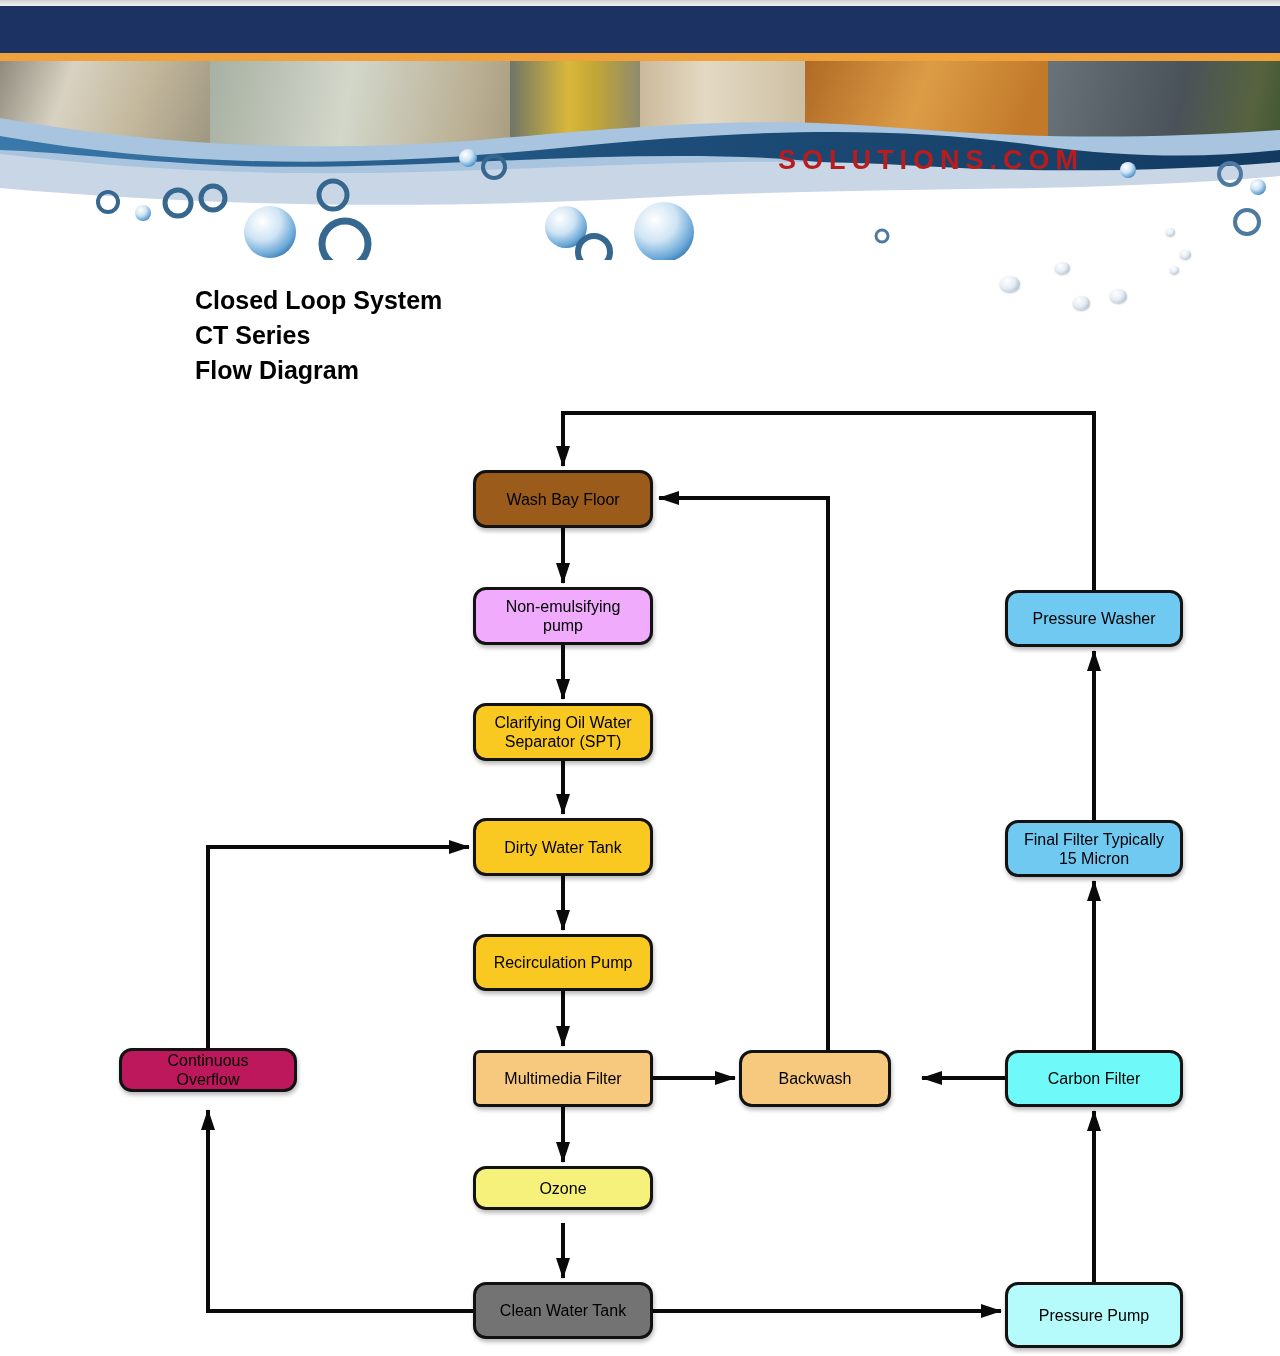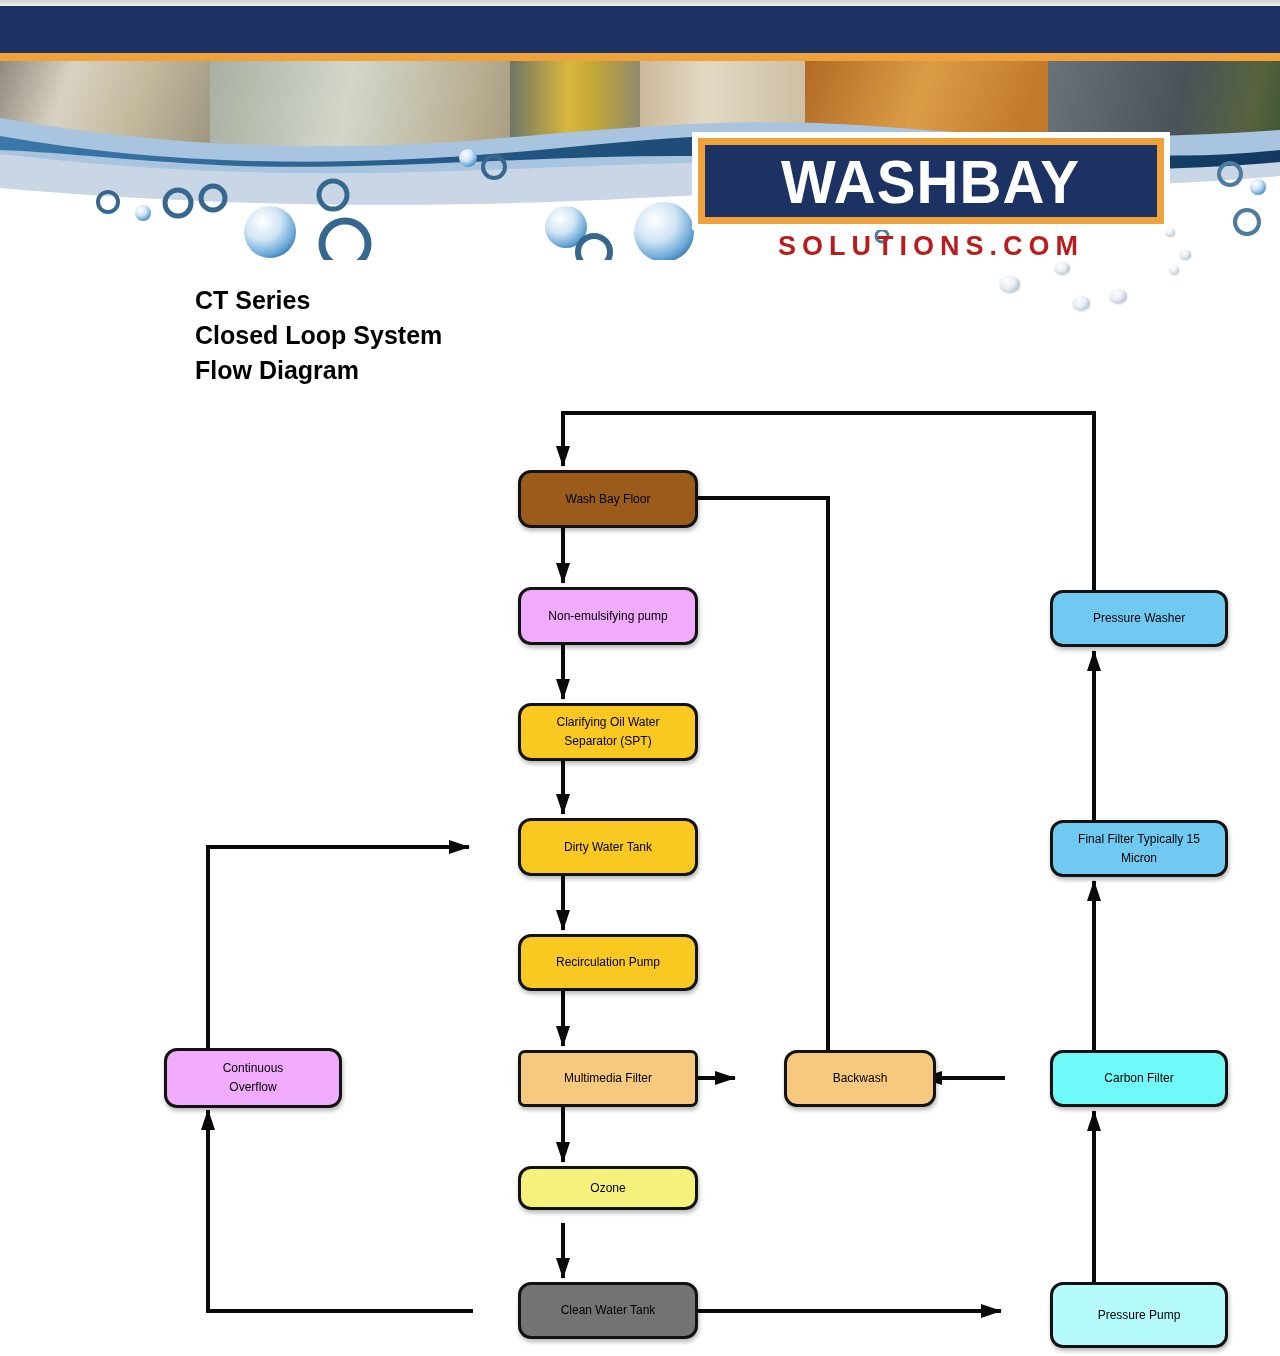--- a/index.html
+++ b/index.html
@@ -39,23 +39,22 @@
     background:radial-gradient(circle at 35% 30%,#ffffff,#e6edf4 45%,#b7c7d4 75%,#8aa2b4);
     box-shadow:0 1px 2px rgba(90,110,130,.45);
   }
   
   .title{position:absolute;left:195px;top:283px;font-size:25px;font-weight:bold;color:#000;line-height:35px;}
   
   .edges{position:absolute;left:0;top:0;width:1280px;height:1356px;z-index:1;}
   .node{
     position:absolute;z-index:2;border:3.5px solid #121212;border-radius:13px;
     display:flex;align-items:center;justify-content:center;text-align:center;
-    font-size:12px;line-height:19px;color:#000;box-shadow:1px 3px 4px rgba(0,0,0,.28);
+    font-size:16px;line-height:19px;color:#000;box-shadow:1px 3px 4px rgba(0,0,0,.28);
     box-sizing:border-box;
-    margin-left:45px;
   }
   .node .lbl{padding:0 12px;}
   .node .narrow{max-width:110px;}
 </style>
 </head>
 <body>
 
 <div class="hairline"></div>
 <div class="topbar"></div>
 <div class="orangebar"></div>
@@ -107,37 +106,34 @@
     <circle cx="594" cy="142" r="16" fill="none" stroke="#35678f" stroke-width="6"></circle>
     <circle cx="882" cy="126" r="6" fill="none" stroke="#4d7aa0" stroke-width="3"></circle>
     <circle cx="1128" cy="60" r="8" fill="url(#bub)"></circle>
     <circle cx="1230" cy="64" r="11" fill="none" stroke="#4d7aa0" stroke-width="4"></circle>
     <circle cx="1258" cy="77" r="8" fill="url(#bub)"></circle>
     <circle cx="1247" cy="112" r="12" fill="none" stroke="#4d7aa0" stroke-width="4"></circle>
   </g>
 </svg>
 
 <div class="logo-wrap">
-  <div class="logo-box">
-    <span>WASHBAY</span>
-  </div>
   <div class="logo-sub">SOLUTIONS.COM</div>
 </div>
 
 <div class="drop" style="left:1000px;top:276px;width:20px;height:16px;"></div>
 <div class="drop" style="left:1055px;top:262px;width:15px;height:12px;"></div>
 <div class="drop" style="left:1073px;top:296px;width:17px;height:14px;"></div>
 <div class="drop" style="left:1110px;top:289px;width:17px;height:14px;"></div>
 <div class="drop" style="left:1166px;top:228px;width:9px;height:8px;"></div>
 <div class="drop" style="left:1180px;top:250px;width:11px;height:9px;"></div>
 <div class="drop" style="left:1170px;top:266px;width:9px;height:8px;"></div>
 
 <div class="title">
+  <div>Closed Loop System</div>
   <div>CT Series</div>
-  <div>Closed Loop System</div>
   <div>Flow Diagram</div>
 </div>
 
 <svg class="edges" viewBox="0 0 1280 1356">
   <defs>
     <marker id="arr" markerWidth="24" markerHeight="18" refX="20" refY="7" orient="auto" markerUnits="userSpaceOnUse">
       <path d="M0,0 L21,7 L0,14 Z" fill="#0a0a0a"></path>
     </marker>
   </defs>
   <g fill="none" stroke="#0a0a0a" stroke-width="4">
@@ -178,21 +174,21 @@
 </div>
 <div class="node" style="left: 473px; top: 1050px; width: 180px; height: 57px; background: rgb(247, 201, 126); border-radius: 7px;">
   <span class="lbl">Multimedia Filter</span>
 </div>
 <div class="node" style="left: 473px; top: 1166px; width: 180px; height: 44px; background: rgb(246, 241, 123);">
   <span class="lbl">Ozone</span>
 </div>
 <div class="node" style="left: 473px; top: 1282px; width: 180px; height: 57px; background: #737373;">
   <span class="lbl">Clean Water Tank</span>
 </div>
-<div class="node" style="left: 119px; top: 1048px; width: 178px; height: 60px; background: #f0abfc;">
+<div class="node" style="left: 119px; top: 1048px; width: 178px; height: 44px; background: #be185d;">
   <span class="lbl narrow">Continuous Overflow</span>
 </div>
 <div class="node" style="left: 739px; top: 1050px; width: 152px; height: 57px; background: rgb(247, 201, 126);">
   <span class="lbl">Backwash</span>
 </div>
 <div class="node" style="left: 1005px; top: 590px; width: 178px; height: 57px; background: rgb(112, 201, 241);">
   <span class="lbl">Pressure Washer</span>
 </div>
 <div class="node" style="left: 1005px; top: 820px; width: 178px; height: 57px; background: rgb(112, 201, 241);">
   <span class="lbl" style="max-width:160px;">Final Filter Typically 15 Micron</span>

